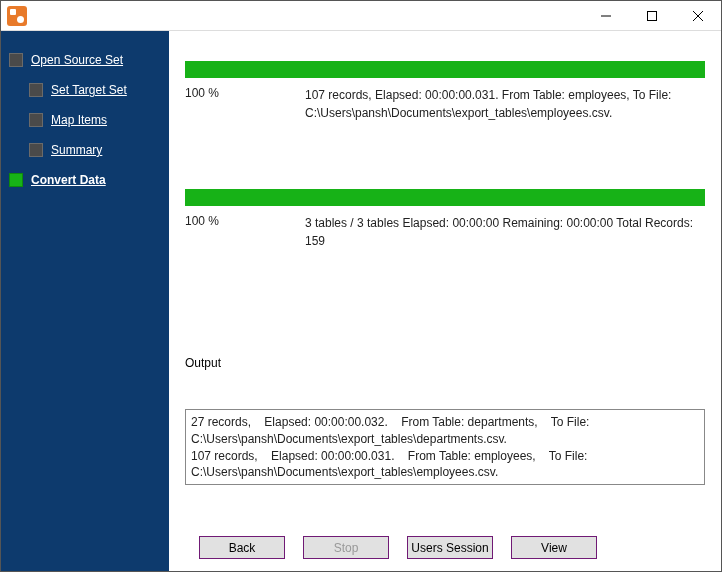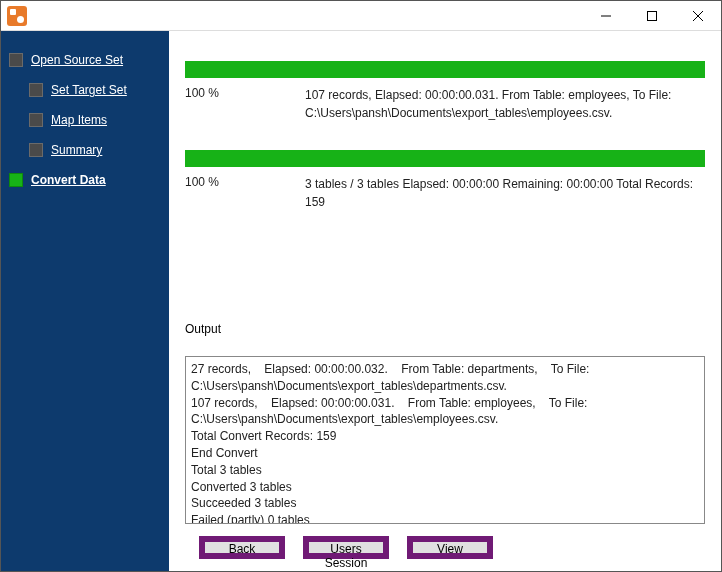--- a/index.html
+++ b/index.html
@@ -49,48 +49,49 @@
       width: 14px; height: 14px; margin-right: 8px;
       background: #4a4a4a; border: 1px solid #6a6a6a;
       flex-shrink: 0;
     }
     .nav-box.active { background: #17b217; border-color: #0d8a0d; }
     .nav-item.active span { font-weight: bold; }
     .main {
       flex: 1; padding: 30px 16px 10px 16px;
       display: flex; flex-direction: column;
       min-height: 0;
+      gap: 39px;
     }
     .progress-section { margin-bottom: 28px; }
     .progress-bar {
       height: 17px; background: #17b217;
     }
     .progress-info {
       margin-top: 8px; color: #222;
       display: flex; gap: 50px; align-items: flex-start;
     }
     .progress-pct { width: 70px; flex-shrink: 0; }
     .progress-details { line-height: 1.5; }
     .spacer { flex: 1; }
-    .output-label { margin-bottom: 20px; }
+    .output-label { margin-bottom: 0; }
     .output-box {
       border: 1px solid #888; background: #fff;
       height: 168px; padding: 4px 20px 4px 5px;
       font-size: 12px; line-height: 1.4; color: #222;
       white-space: pre-wrap; overflow-y: auto;
       position: relative;
     }
     .buttons {
       display: flex; justify-content: flex-start;
       gap: 18px; padding: 12px 0 2px 0;
       margin-left: 14px;
     }
     .btn {
       width: 86px; height: 23px;
-      background: #e1e1e1; border: 6px solid #701a75;
+      background: #e1e1e1; border: 1px solid #701a75;
       font-size: 12px; cursor: pointer;
       font-family: inherit;
     }
     .btn:disabled { color: #999; cursor: default; }
     svg { display: block; }
   </style>
 </head>
 <body>
 
 <div class="window">
@@ -166,18 +167,19 @@
 Total Convert Records: 159
 End Convert
 Total 3 tables
 Converted 3 tables
 Succeeded 3 tables
 Failed (partly) 0 tables</span>
 </div>
 
       <div class="buttons">
         <button class="btn">Back</button>
+        <button class="btn" disabled="">Stop</button>
         <button class="btn">Users Session</button>
         <button class="btn">View</button>
       </div>
     </div>
   </div>
 </div>
 
 </body></html>

